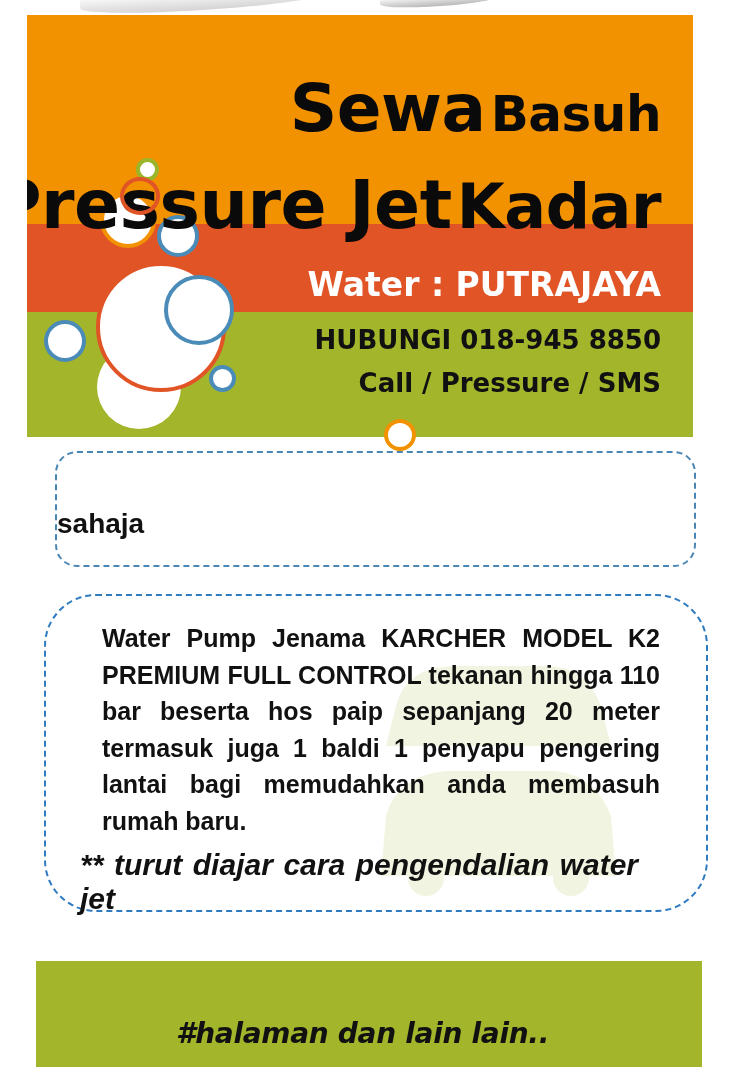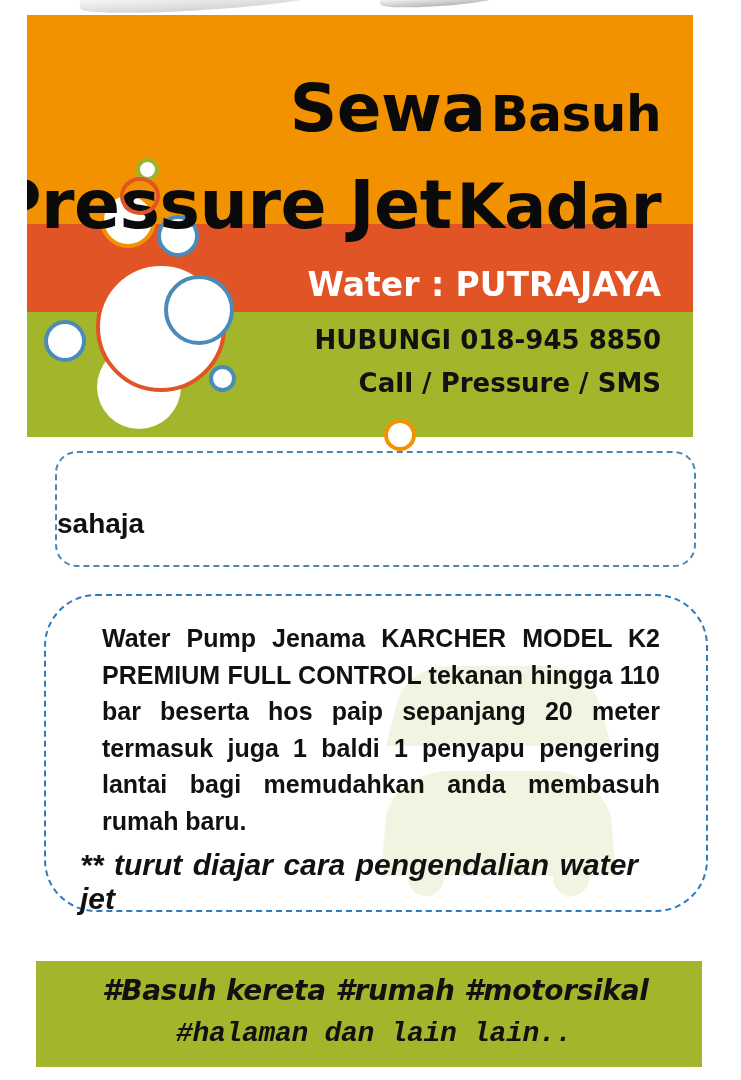--- a/index.html
+++ b/index.html
@@ -81,21 +81,21 @@
 
   .hashtag-bar {
     position:absolute; left:36px; top:961px; width:666px; height:106px; background:#a3b52a;
     text-align:center;
   }
   .hashtag-bar .h {
     font-family:"DejaVu Sans", sans-serif; font-weight:bold; font-style:italic;
     font-size:28px; color:#111; line-height:42px; letter-spacing:-0.3px;
   }
   .hashtag-bar .h1 { position:absolute; left:66px; top:9px; }
-  .hashtag-bar .h2 { position:absolute; left:140px; top:52px;font-family:Liberation Mono, monospace; }
+  .hashtag-bar .h2 { position:absolute; left:140px; top:52px; }
 </style>
 </head>
 <body>
 
 <div class="top-shadow"></div>
 <div class="top-shadow2"></div>
 
 <div class="banner">
   <div class="band orange" style="background:#f39200"></div>
   <div class="band red" style="background:#e05426"></div>
@@ -139,15 +139,14 @@
     <path d="M30 60 Q40 20 90 20 L180 20 Q220 20 235 60 L245 100 L20 100 Z" fill="#a3b52a"></path>
     <path d="M20 170 Q30 130 80 125 L190 125 Q230 130 245 170 L250 230 L15 230 Z" fill="#a3b52a"></path>
     <circle cx="60" cy="232" r="18" fill="#a3b52a"></circle>
     <circle cx="205" cy="232" r="18" fill="#a3b52a"></circle>
   </svg>
   <div class="desc-text">Water Pump Jenama KARCHER MODEL K2 PREMIUM FULL CONTROL tekanan hingga 110 bar beserta hos paip sepanjang 20 meter termasuk juga 1 baldi 1 penyapu pengering lantai bagi memudahkan anda membasuh rumah baru.</div>
   <div class="desc-note">** turut diajar cara pengendalian water jet</div>
 </div>
 
 <div class="hashtag-bar">
-  <div class="h h1">#Basuh kereta #rumah #motorsikal</div>
   <div class="h h2">#halaman dan lain lain..</div>
 </div>
 
 </body></html>

